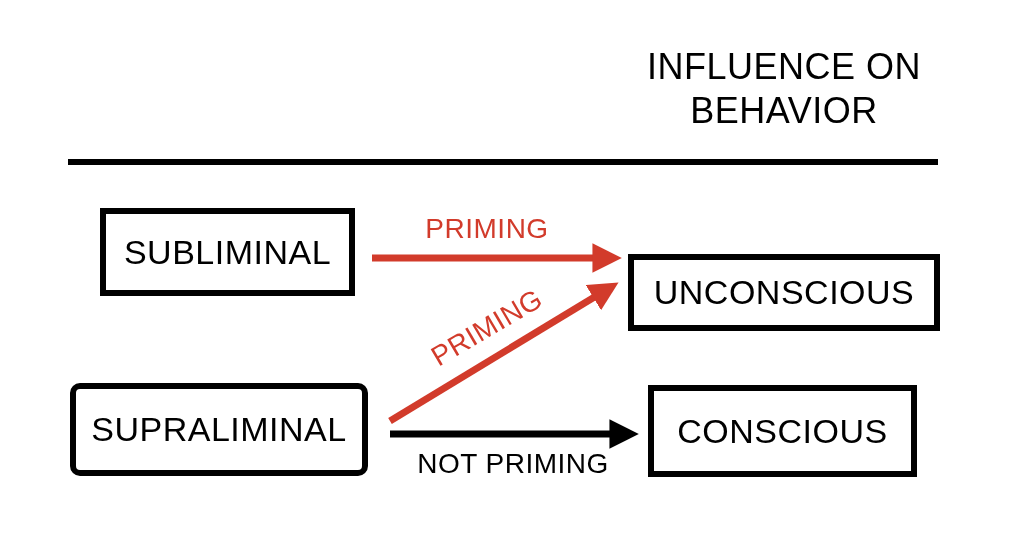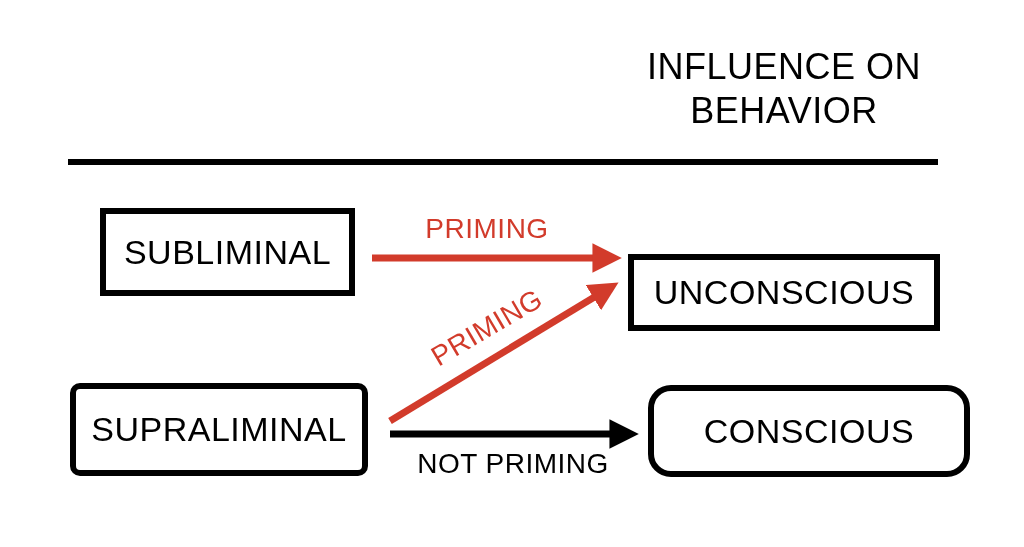--- a/index.html
+++ b/index.html
@@ -50,21 +50,21 @@
     align-items: center;
     justify-content: center;
     font-size: 34px;
     letter-spacing: 0.5px;
     white-space: nowrap;
     color: var(--black);
   }
   .node.subliminal   { left: 100px; top: 208px; width: 255px; height: 88px; text-align: center; }
   .node.unconscious  { left: 628px; top: 210px; width: 312px; height: 77px; margin-top: 44px; }
   .node.supraliminal { left:  70px; top: 383px; width: 298px; height: 93px; border-radius: 10px; }
-  .node.conscious    { left: 648px; top: 385px; width: 322px; height: 92px; border-radius: 23px; }
+  .node.conscious    { left: 648px; top: 385px; width: 269px; height: 92px; }
 
   .arrows {
     position: absolute;
     left: 0; top: 0;
     width: 1024px;
     height: 547px;
     pointer-events: none;
   }
 
   .edge-label {

